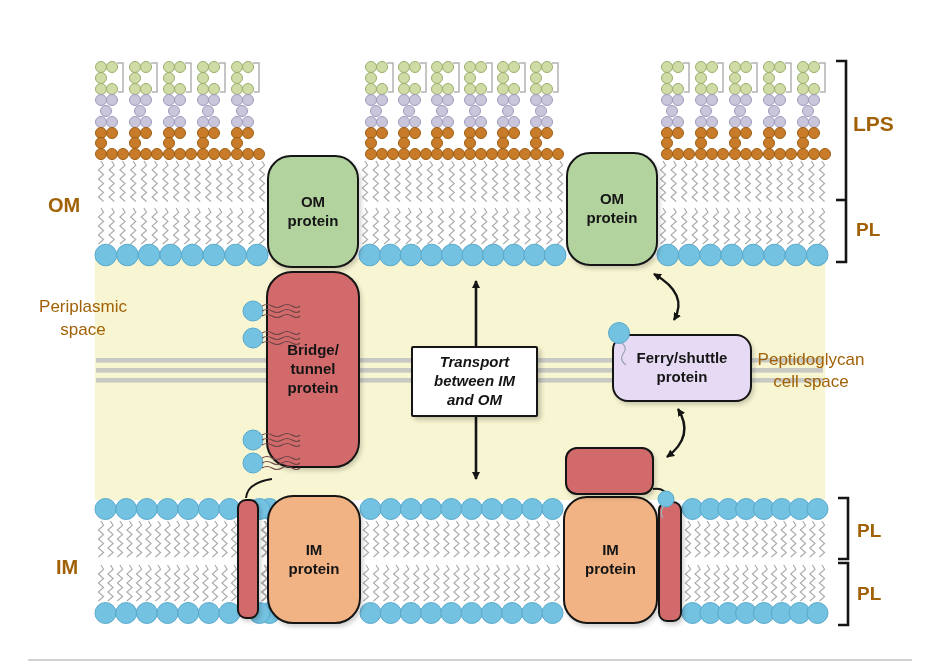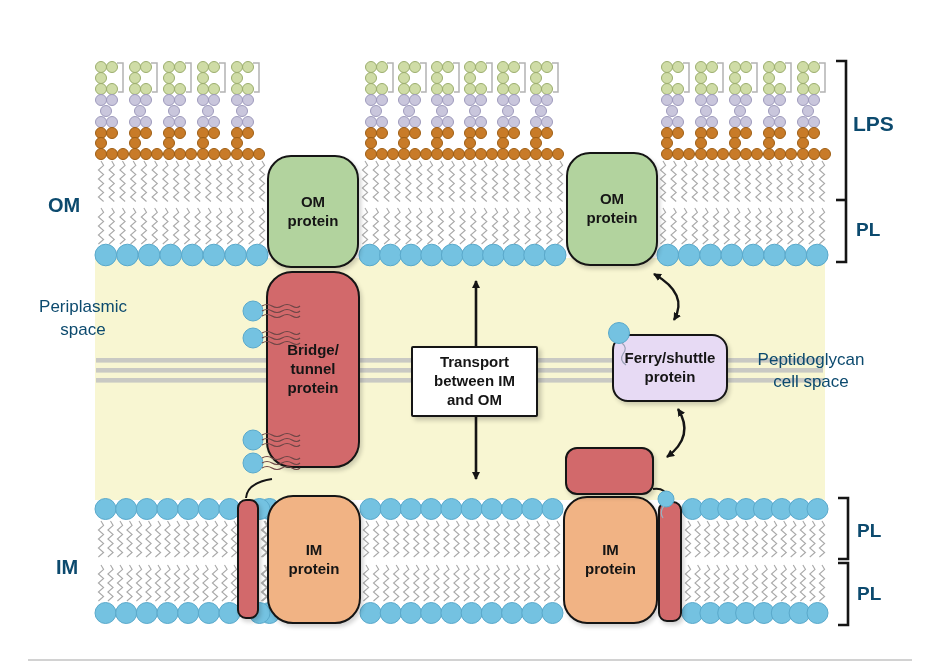--- a/index.html
+++ b/index.html
@@ -8,22 +8,22 @@
   #membrane-svg,#arrow-svg,#deco-svg{position:absolute;left:0;top:0;}
   #membrane-svg{z-index:1;}
   #arrow-svg{z-index:3;}
   #deco-svg{z-index:5;}
   .protein{position:absolute;border:2px solid #151515;box-sizing:border-box;z-index:2;
            display:flex;align-items:center;justify-content:center;text-align:center;
            box-shadow:2px 3px 4px rgba(0,0,0,0.18);}
   .plabel{font-weight:700;font-size:15px;line-height:1.25;color:#151515;white-space:pre-line;}
   .transport{z-index:4;background:#ffffff;border:2px solid #151515;border-radius:2px;
              box-shadow:3px 3px 5px rgba(0,0,0,0.22);}
-  .transport .plabel{font-size:15px;}
-  .label{position:absolute;z-index:6;color:#0c4a6e;white-space:pre-line;}
+  .transport .plabel{font-style:italic;font-size:15px;}
+  .label{position:absolute;z-index:6;color:#a16207;white-space:pre-line;}
   .bold{font-weight:700;}
   .center{text-align:center;}
   .bottom-rule{position:absolute;left:28px;top:659px;width:884px;height:2px;
                background:#d2d2d2;z-index:1;}
 </style>
 </head>
 <body>
 
 <div id="canvas">
 
@@ -629,21 +629,21 @@
     <span class="plabel">OM
 protein</span>
   </div>
 
   <div class="protein" style="left:266px;top:271px;width:94px;height:197px;border-radius:26px;background:#d2696b">
     <span class="plabel">Bridge/
 tunnel
 protein</span>
   </div>
 
-  <div class="protein" style="left:612px;top:334px;width:116px;height:68px;border-radius:16px;background:#e7daf4">
+  <div class="protein" style="left:612px;top:334px;width:140px;height:68px;border-radius:16px;background:#e7daf4">
     <span class="plabel">Ferry/shuttle
 protein</span>
   </div>
 
   <div class="protein" style="left:267px;top:495px;width:94px;height:129px;border-radius:26px;background:#f1b384">
     <span class="plabel">IM
 protein</span>
   </div>
 
   <div class="protein" style="left:563px;top:496px;width:95px;height:128px;border-radius:24px;background:#f1b384">

